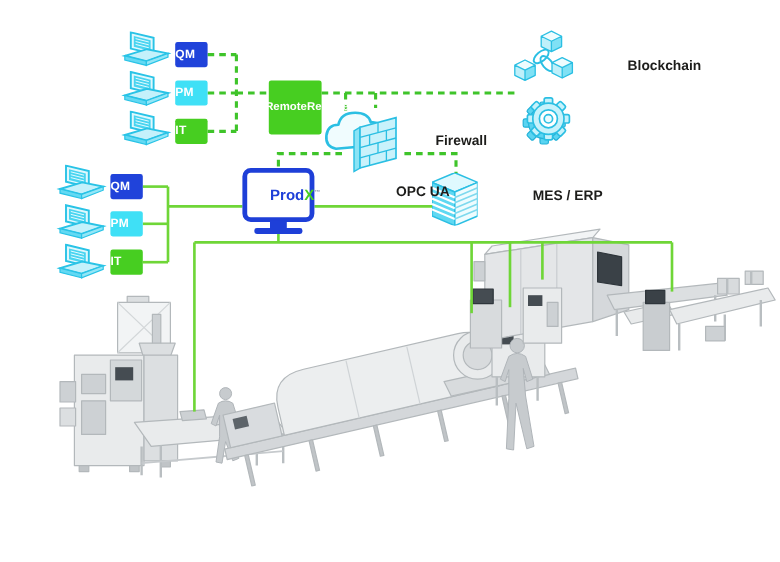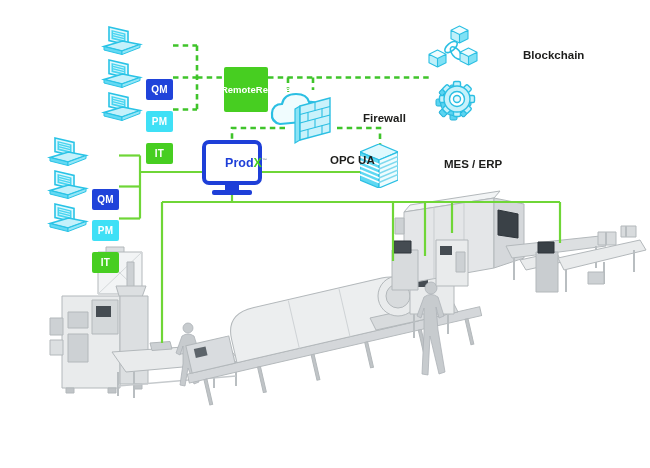--- a/index.html
+++ b/index.html
@@ -1,22 +1,22 @@
 <!DOCTYPE html>
 <html><head>
 <meta charset="utf-8">
 <style>
   html,body{margin:0;padding:0;background:#fff;}
   #canvas{position:relative;width:650px;height:468px;background:#fff;overflow:hidden;
           font-family:"Liberation Sans",sans-serif;}
   .abs{position:absolute;}
   svg{display:block;}
   .role-box{position:absolute;width:27px;height:21px;border-radius:2px;display:flex;
-            align-items:center;justify-content:center;color:#fff;
-            font:700 10px "Liberation Sans",sans-serif;letter-spacing:.3px;margin-top:44px;}
+            align-items:center;color:#fff;
+            font:700 10px "Liberation Sans",sans-serif;letter-spacing:.3px;}
   .vpn-box{position:absolute;left:224px;top:55px;width:44px;height:45px;border-radius:2px;
            display:flex;flex-direction:row;align-items:center;justify-content:center;
            color:#fff;font:700 9.5px/11.5px "Liberation Sans",sans-serif;text-align:center;margin-top:12px;}
   .lbl{position:absolute;font:700 11.5px "Liberation Sans",sans-serif;color:#1d1d1b;white-space:nowrap;padding-left:43px;}
   .monitor{position:absolute;left:202px;top:140px;width:60px;height:45px;box-sizing:border-box;
            border:4px solid #1E3FD8;border-radius:7px;background:#fff;
            display:flex;align-items:center;justify-content:center;}
   .brand{font:700 12.5px "Liberation Sans",sans-serif;white-space:nowrap;}
   .brand .p{color:#1E3FD8;margin-left:28px;}
   .brand .x{color:#47CE21;}

